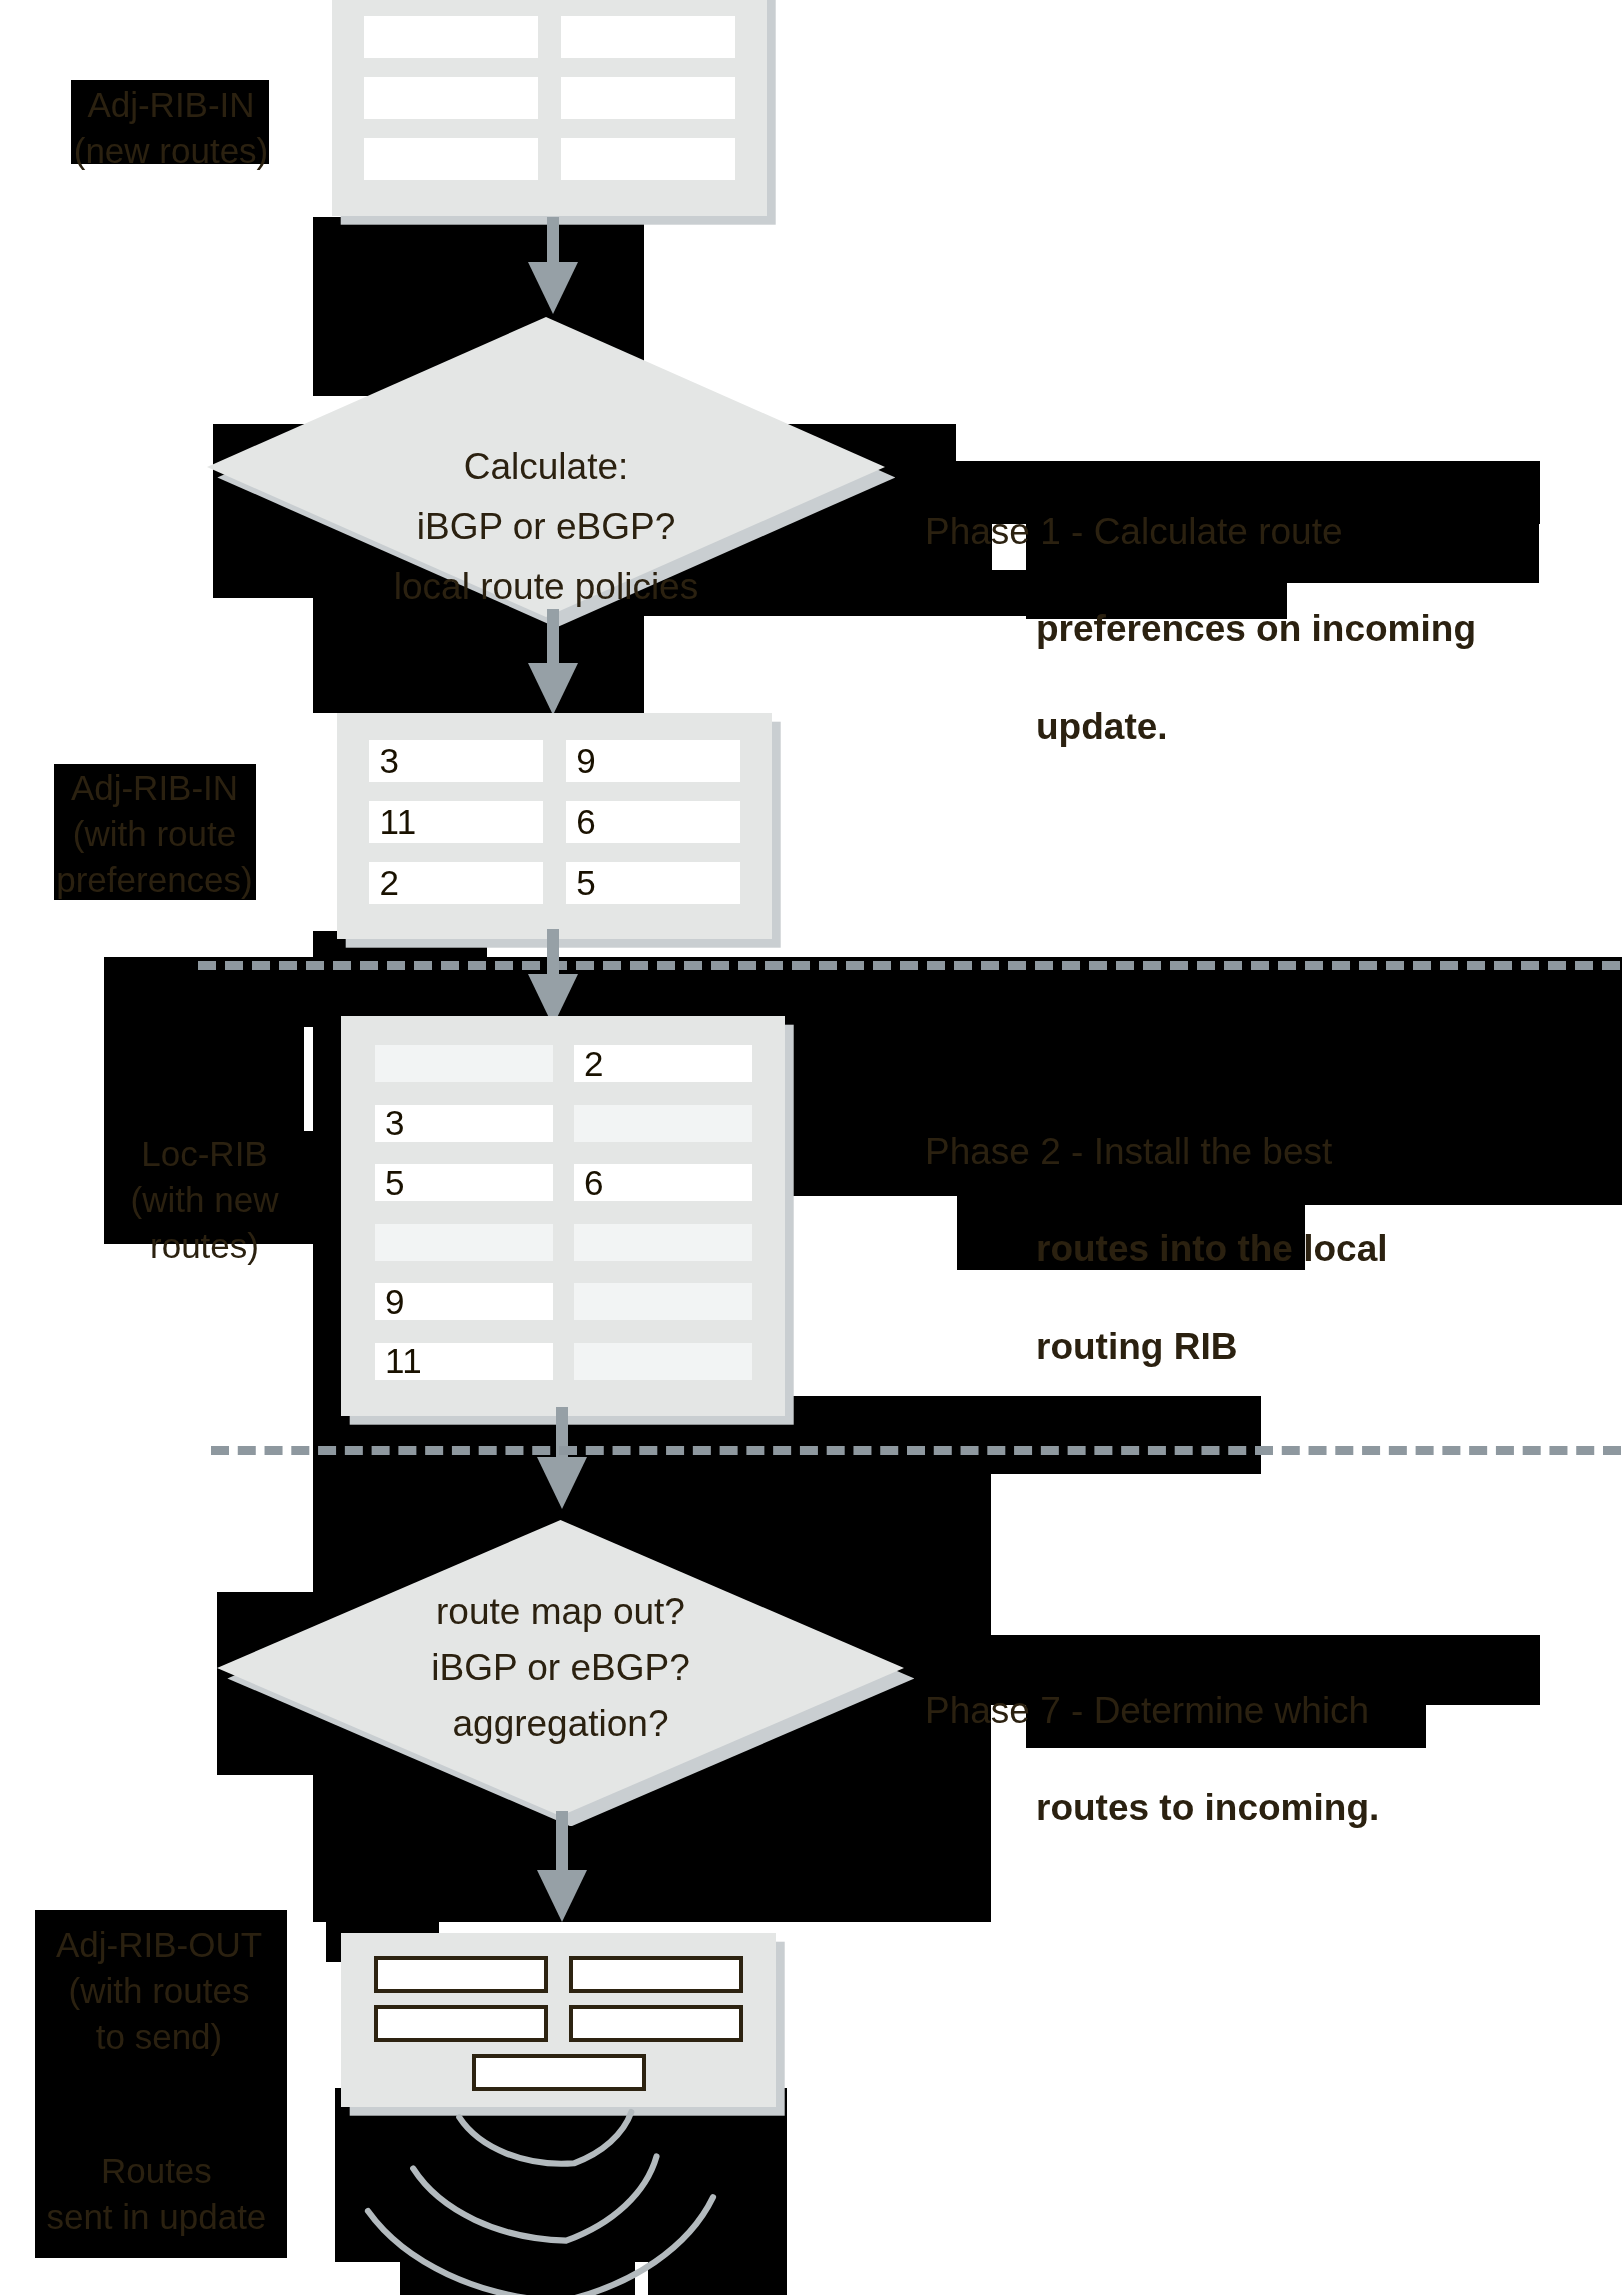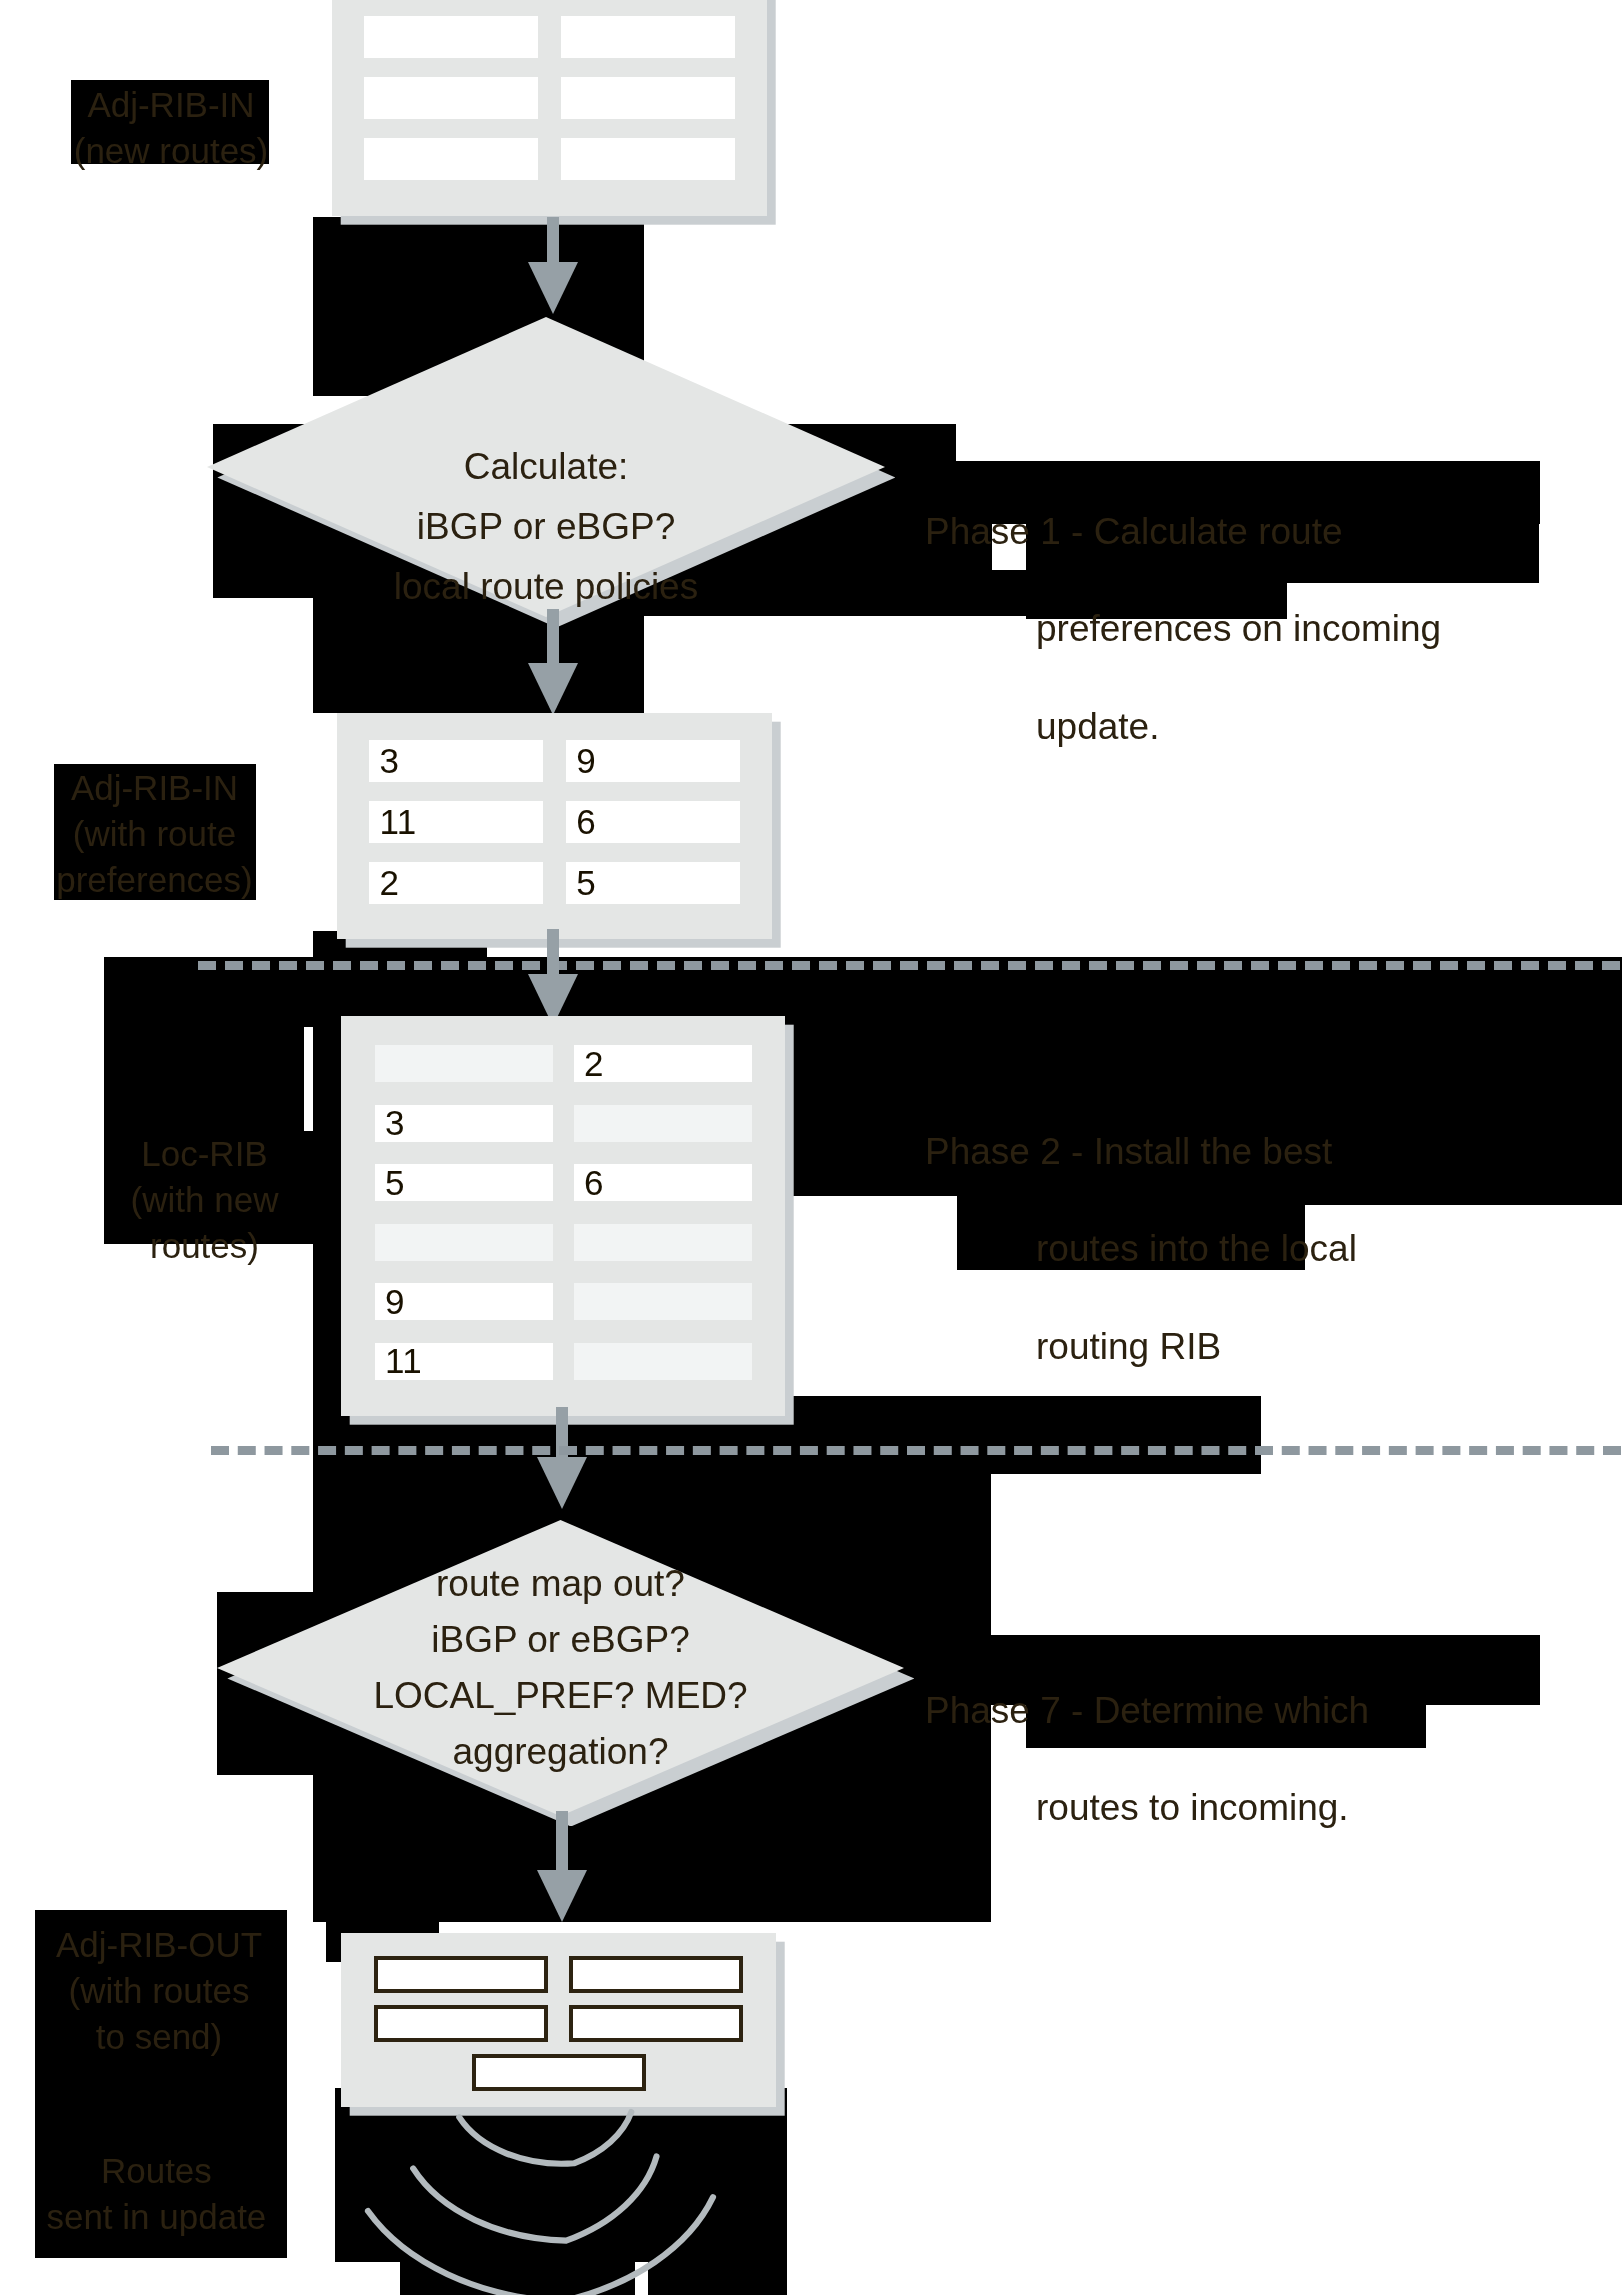--- a/index.html
+++ b/index.html
@@ -94,21 +94,21 @@
   .lbl.ctr{text-align:center;}
   .phase{
     position:absolute;
     color:#2b2110;
     font-size:37px;
     line-height:1.32;
     white-space:pre-line;
   }
   .phase .ind{display:block;}
   .phase .ind.i1{padding-left:0;}
-  .phase .ind.i2{padding-left:111px;}
+  .phase .ind.i2{padding-left:111px;font-weight:bold;}
 
   
   .waves{position:absolute;}
   .waves svg{display:block;}
 </style>
 </head>
 <body>
 
 <div id="stage">
 
@@ -265,21 +265,20 @@
   </div>
 
   <div class="dash" style="left:211px;top:1446px;width:1410px;"></div>
 
   <div class="diamond" style="left:217px;top:1520px;width:687px;height:296px;">
     <div class="dshadow"></div>
     <div class="dshape"></div>
     <div class="dtext" style="line-height:1.52;">
       <div>route map out?</div>
       <div>iBGP or eBGP?</div>
-      <div>LOCAL_PREF? MED?</div>
       <div>aggregation?</div>
     </div>
   </div>
 
   <div class="phase" style="left:925px;top:1638px;width:678px;">
     <span class="ind i1">Phase 7 - Determine which</span>
     <span class="ind i2">routes to incoming.</span>
   </div>
 
   <div class="arrow" style="left:531px;top:1811px;width:61px;height:113px;">

